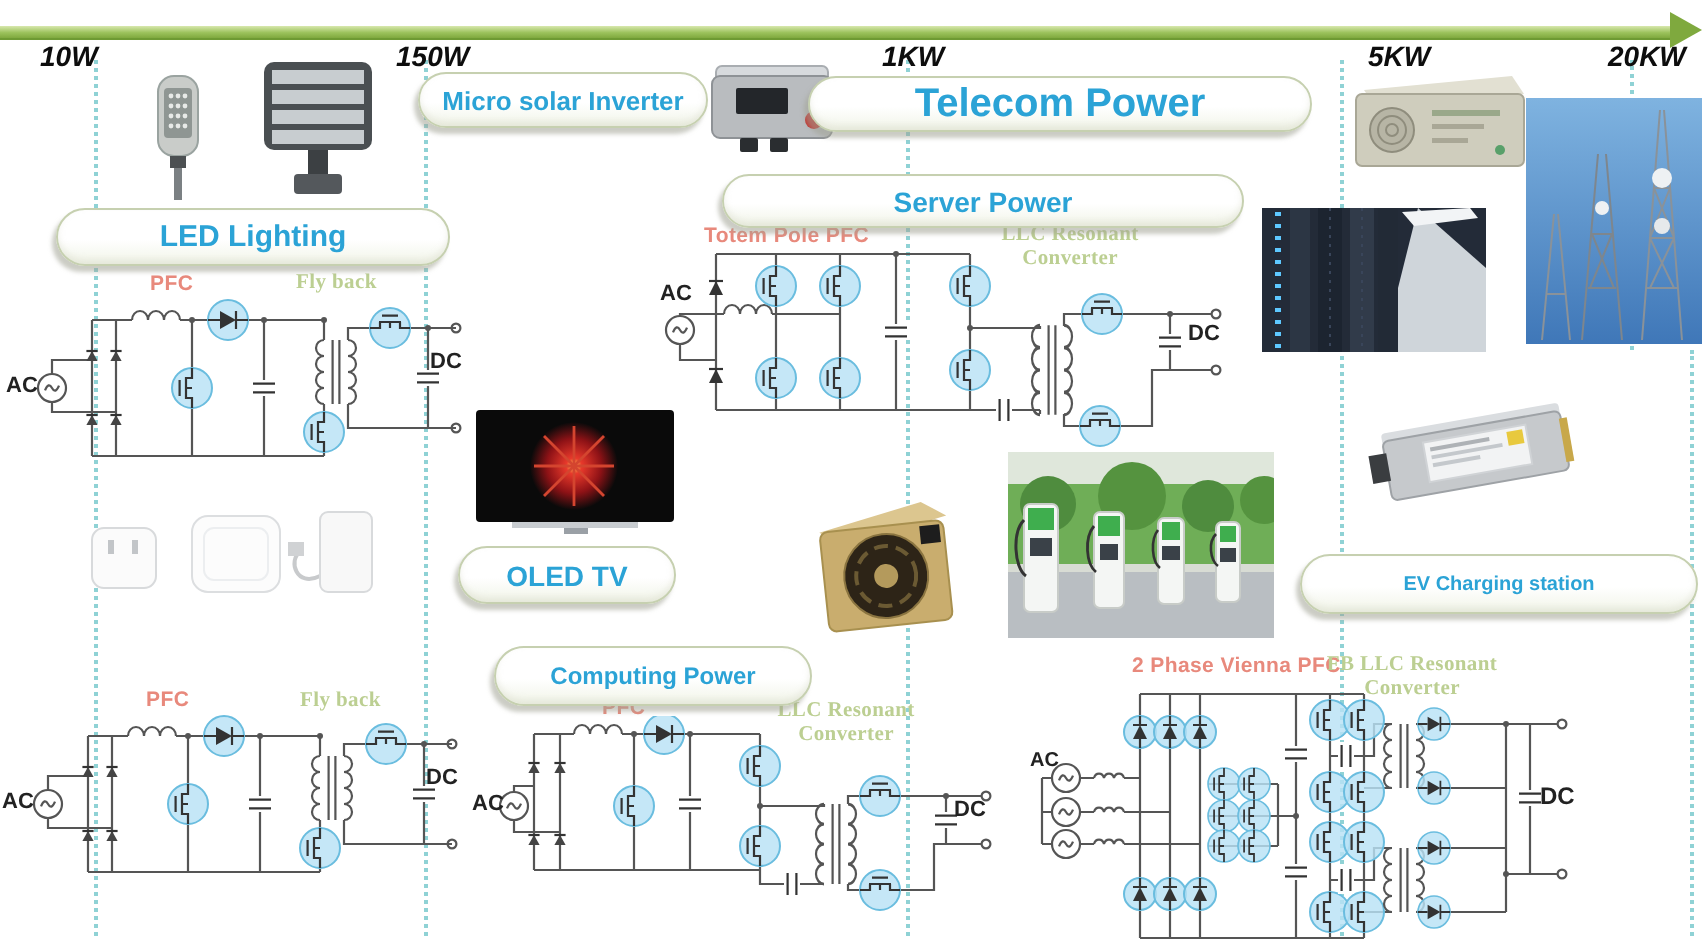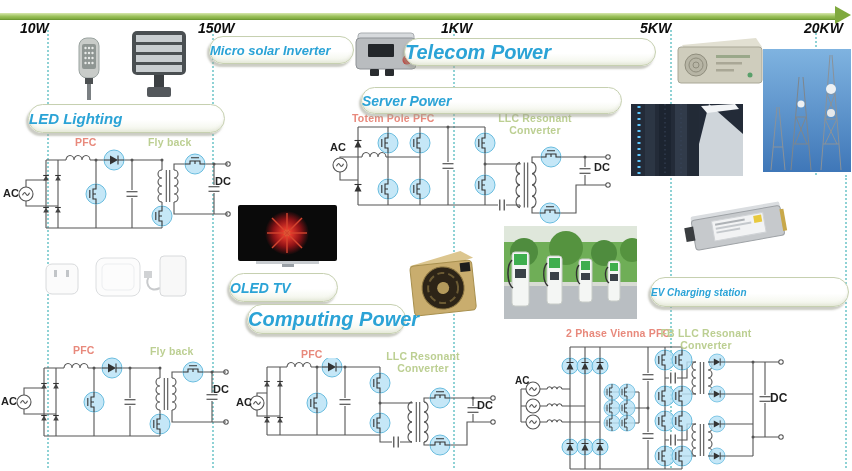--- a/index.html
+++ b/index.html
@@ -11,25 +11,25 @@
             border-bottom:1px solid #6e9a33;}
   .arrowhead{position:absolute;left:835px;top:6px;width:0;height:0;
              border-top:9px solid transparent;border-bottom:9px solid transparent;
              border-left:16px solid #7fa93e;}
   .plabel{position:absolute;font-style:italic;font-weight:bold;font-size:14px;color:#0d0d0d;white-space:nowrap;}
   .vd{position:absolute;width:0;border-left:2px dotted #8fd2d5;}
   
   .pill{position:absolute;background:linear-gradient(180deg,#ffffff 55%,#f1f4e8 100%);
         border:1px solid #c6d0b0;border-radius:18px;
         box-shadow:-2px 3px 2px rgba(160,162,148,.55), inset 0 -2px 3px rgba(205,210,190,.35);
-        display:flex;align-items:center;justify-content:flex-start;
-        color:#2ba3d6;font-style:italic;font-weight:bold;white-space:nowrap;}
+        display:flex;align-items:center;justify-content:center;
+        color:#2ba3d6;font-weight:bold;white-space:nowrap;}
   
   .slabel{position:absolute;font-weight:bold;font-size:10.5px;letter-spacing:.2px;white-space:nowrap;}
-  .s1{color:#e8897c;} .s2{color:#bccf92;}
+  .s1{color:#e8897c;} .s2{color:#bccf92;font-family:Liberation Serif, serif;}
   .s2multi{white-space:normal;text-align:center;line-height:1.15;}
   .acdc{position:absolute;font-weight:bold;font-size:11px;color:#222;white-space:nowrap;}
   .ckt,.img{position:absolute;}
   
   .w{stroke:#555;stroke-width:1.1;fill:none;}
   .wd{stroke:#333;stroke-width:1.1;fill:none;}
   .hl{fill:#b8e2f5;fill-opacity:.82;stroke:#6abddf;stroke-width:1;}
   .nd{fill:#555;}
 </style>
 </head>
@@ -236,21 +236,21 @@
   <div class="vd" style="left:453px;top:30px;height:438px"></div>
   <div class="vd" style="left:670px;top:30px;height:438px"></div>
   <div class="vd" style="left:815px;top:30px;height:145px"></div>
   <div class="vd" style="left:845px;top:175px;height:293px"></div>
 
   <div class="arrowbar"></div>
   <div class="arrowhead"></div>
   <div class="plabel" style="left:20px;top:20px">10W</div>
   <div class="plabel" style="left:198px;top:20px">150W</div>
   <div class="plabel" style="left:441px;top:20px">1KW</div>
-  <div class="plabel" style="left:640px;top:20px">5KW</div>
+  <div class="plabel" style="left:684px;top:20px">5KW</div>
   <div class="plabel" style="left:804px;top:20px">20KW</div>
 
   <svg class="img" style="left:70px;top:36px" width="38" height="66">
     <rect x="9" y="2" width="20" height="40" rx="8" fill="#c9ccc9" stroke="#9aa3a0"></rect>
     <rect x="12" y="8" width="14" height="25" rx="2" fill="#8f9693"></rect>
     <circle cx="15.5" cy="12" r="1.2" fill="#e8eae8"></circle>
       <circle cx="19" cy="12" r="1.2" fill="#e8eae8"></circle>
       <circle cx="22.5" cy="12" r="1.2" fill="#e8eae8"></circle>
     <circle cx="15.5" cy="17" r="1.2" fill="#e8eae8"></circle>
       <circle cx="19" cy="17" r="1.2" fill="#e8eae8"></circle>
@@ -467,20 +467,20 @@
     </div>
   <div class="pill" style="left:361px;top:87px;width:259px;height:25px;font-size:14px">
       <span>Server Power</span>
     </div>
   <div class="pill" style="left:28px;top:104px;width:195px;height:27px;font-size:15px">
       <span>LED Lighting</span>
     </div>
   <div class="pill" style="left:229px;top:273px;width:107px;height:27px;font-size:14px">
       <span>OLED TV</span>
     </div>
-  <div class="pill" style="left:247px;top:304px;width:157px;height:28px;font-size:20px">
+  <div class="pill" style="left:247px;top:323px;width:157px;height:28px;font-size:12px">
       <span>Computing Power</span>
     </div>
   <div class="pill" style="left:650px;top:277px;width:197px;height:28px;font-size:10px">
       <span>EV Charging station</span>
     </div>
 
 </div>
 
 </body></html>

